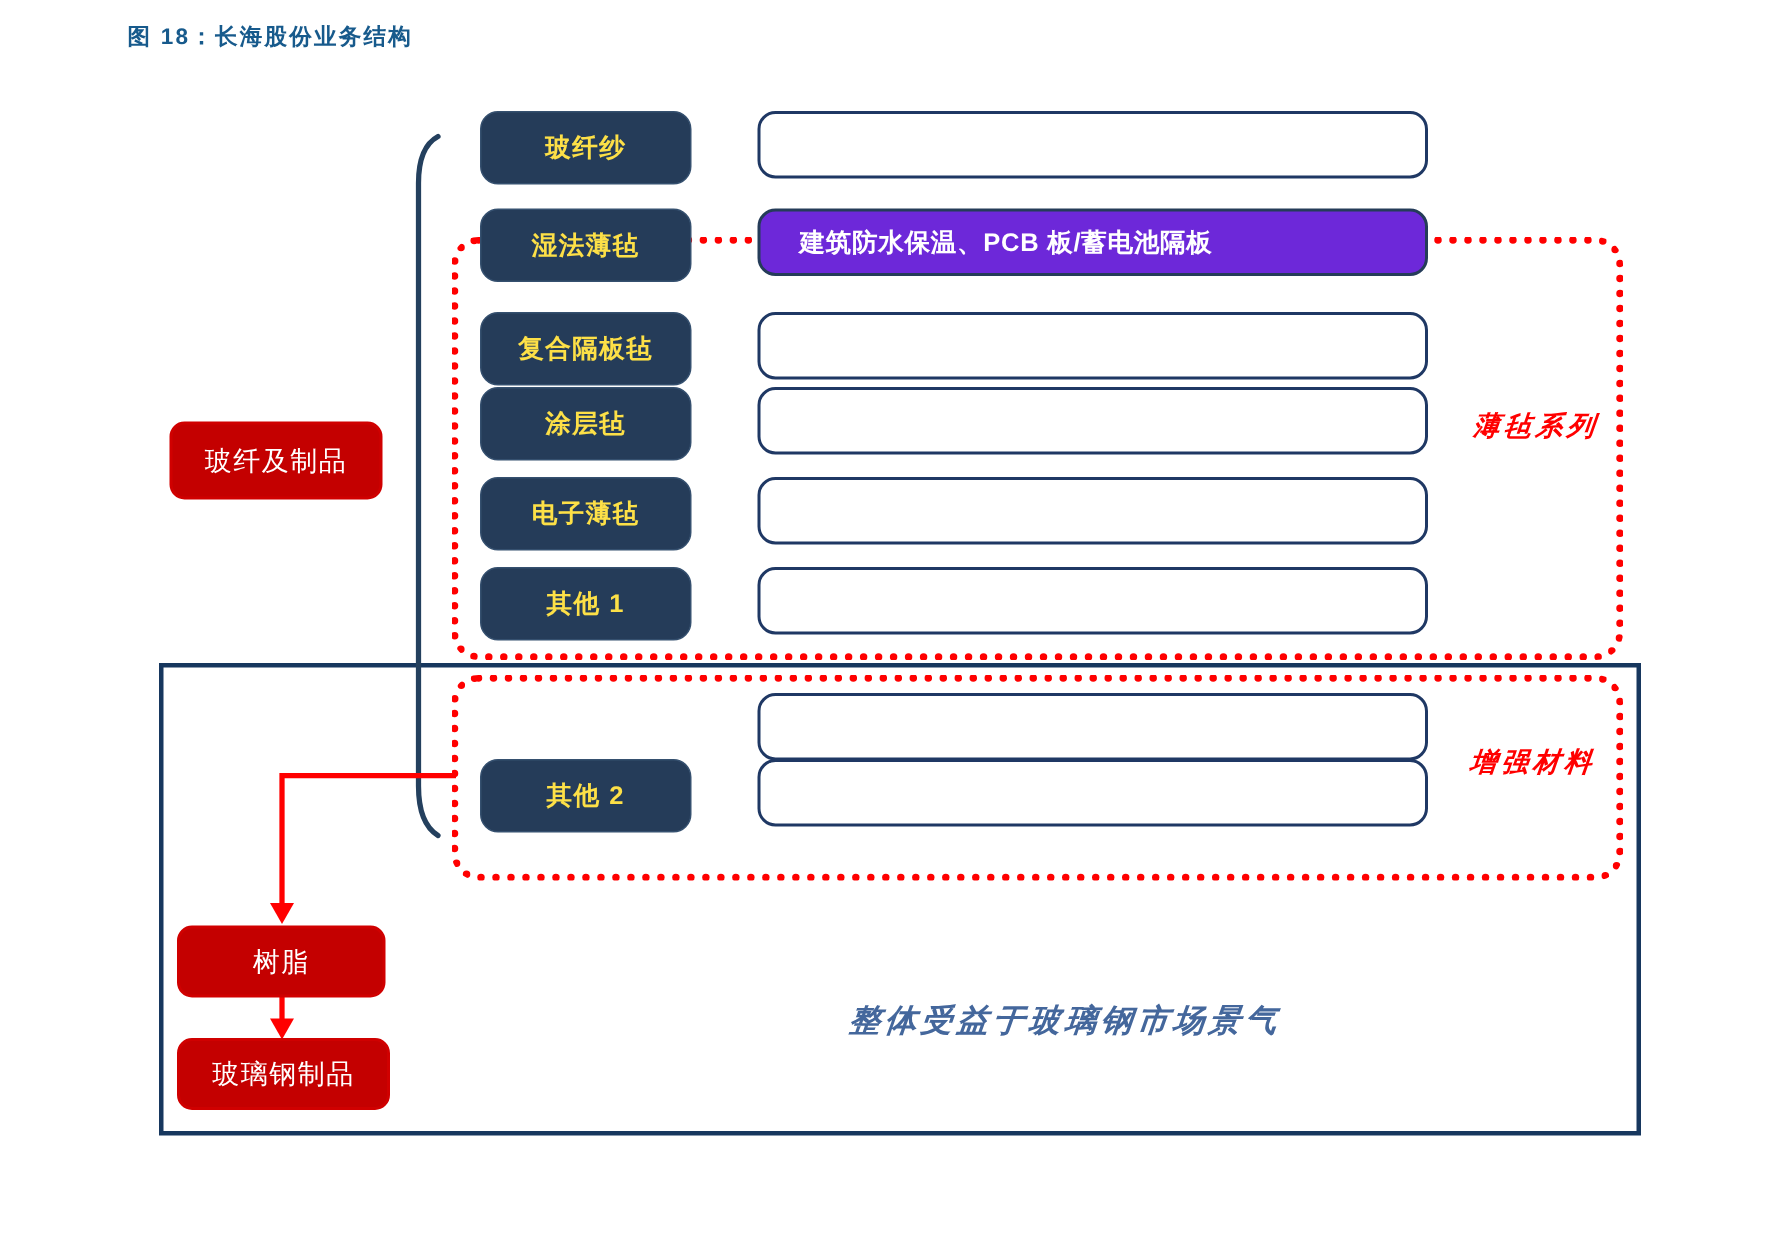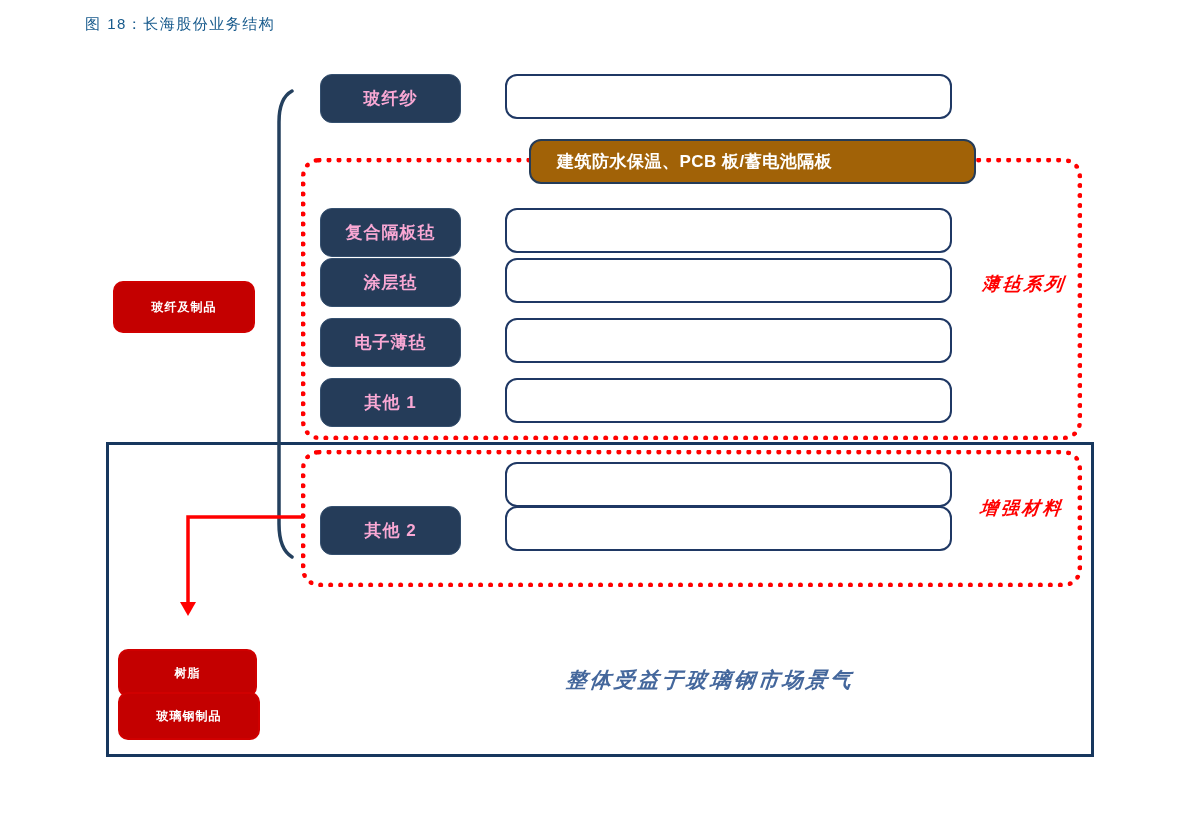--- a/index.html
+++ b/index.html
@@ -1,60 +1,60 @@
 <!DOCTYPE html>
 <html><head>
 <meta charset="utf-8">
 <style>
   html,body{margin:0;padding:0;background:#ffffff;}
   .canvas{
     position:relative;width:1191px;height:829px;background:#ffffff;
     font-family:"Liberation Sans",sans-serif;overflow:hidden;
   }
   .fig-title{
-    position:absolute;left:85px;top:15px;font-size:15px;font-weight:normal;
+    position:absolute;left:85px;top:15px;font-size:15px;font-weight:bold;
     color:#175A8C;letter-spacing:1.5px;z-index:5;
   }
   
   .big-rect{
     position:absolute;left:106px;top:442px;width:982px;height:309px;
     border:3px solid #17375E;z-index:1;
   }
   
   .dash-rect{
     position:absolute;border:5px dotted #FF0000;border-radius:18px;z-index:2;
   }
   .dash-rect.thin-felt{left:301px;top:158px;width:771px;height:272px;}
   .dash-rect.reinforce{left:301px;top:450px;width:771px;height:127px;}
   
   .lines{position:absolute;left:0;top:0;width:1191px;height:829px;z-index:3;pointer-events:none;}
   
   .row{position:absolute;left:0;width:1191px;height:47px;z-index:4;}
   .pbox{
     position:absolute;left:320px;top:0;width:139px;height:47px;
     background:#253C59;border:1px solid #35506F;border-radius:12px;
-    color:#f9a8d4;font-size:17px;font-weight:600;
+    color:#fde047;font-size:17px;font-weight:600;
     display:flex;align-items:center;justify-content:center;letter-spacing:1px;text-align:center;
   }
   .abox{
     position:absolute;left:505px;top:0;width:447px;height:45px;
     background:#ffffff;border:2px solid #1F3864;border-radius:12px;
     display:flex;align-items:center;justify-content:flex-start;
     color:#ffffff;font-size:17px;font-weight:600;letter-spacing:0.5px;
     padding-left:26px;box-sizing:border-box;
   }
-  .abox.filled{background:#a16207;border-color:#253C59;margin-left:24px;}
+  .abox.filled{background:#6d28d9;border-color:#253C59;}
   
   .red-node{
     position:absolute;background:#C40000;border:2px solid #D00000;border-radius:10px;
-    color:#ffffff;font-weight:bold;font-size:12px;letter-spacing:1px;
+    color:#ffffff;font-weight:normal;font-size:18px;letter-spacing:1px;
     display:flex;align-items:center;justify-content:center;z-index:4;box-sizing:border-box;
   }
   .node-gfp{left:113px;top:281px;width:142px;height:52px;}
-  .node-resin{left:118px;top:649px;width:139px;height:48px;text-align:right;}
+  .node-resin{left:118px;top:617px;width:139px;height:48px;text-align:right;}
   .node-frp{left:118px;top:692px;width:142px;height:48px;}
   
   .group-label{
     position:absolute;color:#FF0000;font-weight:bold;font-style:italic;
     font-family:"DejaVu Serif",serif;font-size:18px;letter-spacing:3px;z-index:5;
     transform:skewX(-6deg);
   }
   .label-thinfelt{left:982px;top:272px;}
   .label-reinforce{left:980px;top:496px;}
   
@@ -86,20 +86,21 @@
 
     <path d="M 188 664 L 188 681" fill="none" stroke="#FF0000" stroke-width="3.5"></path>
     <polygon points="180,679 196,679 188,693" fill="#FF0000"></polygon>
   </svg>
 
   <div class="row" style="top:74px">
     <div class="pbox">玻纤纱</div>
     <div class="abox"></div>
   </div>
   <div class="row" style="top:139px">
+    <div class="pbox">湿法薄毡</div>
     <div class="abox filled">建筑防水保温、PCB 板/蓄电池隔板</div>
   </div>
   <div class="row" style="top:208px">
     <div class="pbox">复合隔板毡</div>
     <div class="abox"></div>
   </div>
   <div class="row" style="top:318px">
     <div class="pbox">电子薄毡</div>
     <div class="abox"></div>
   </div>

